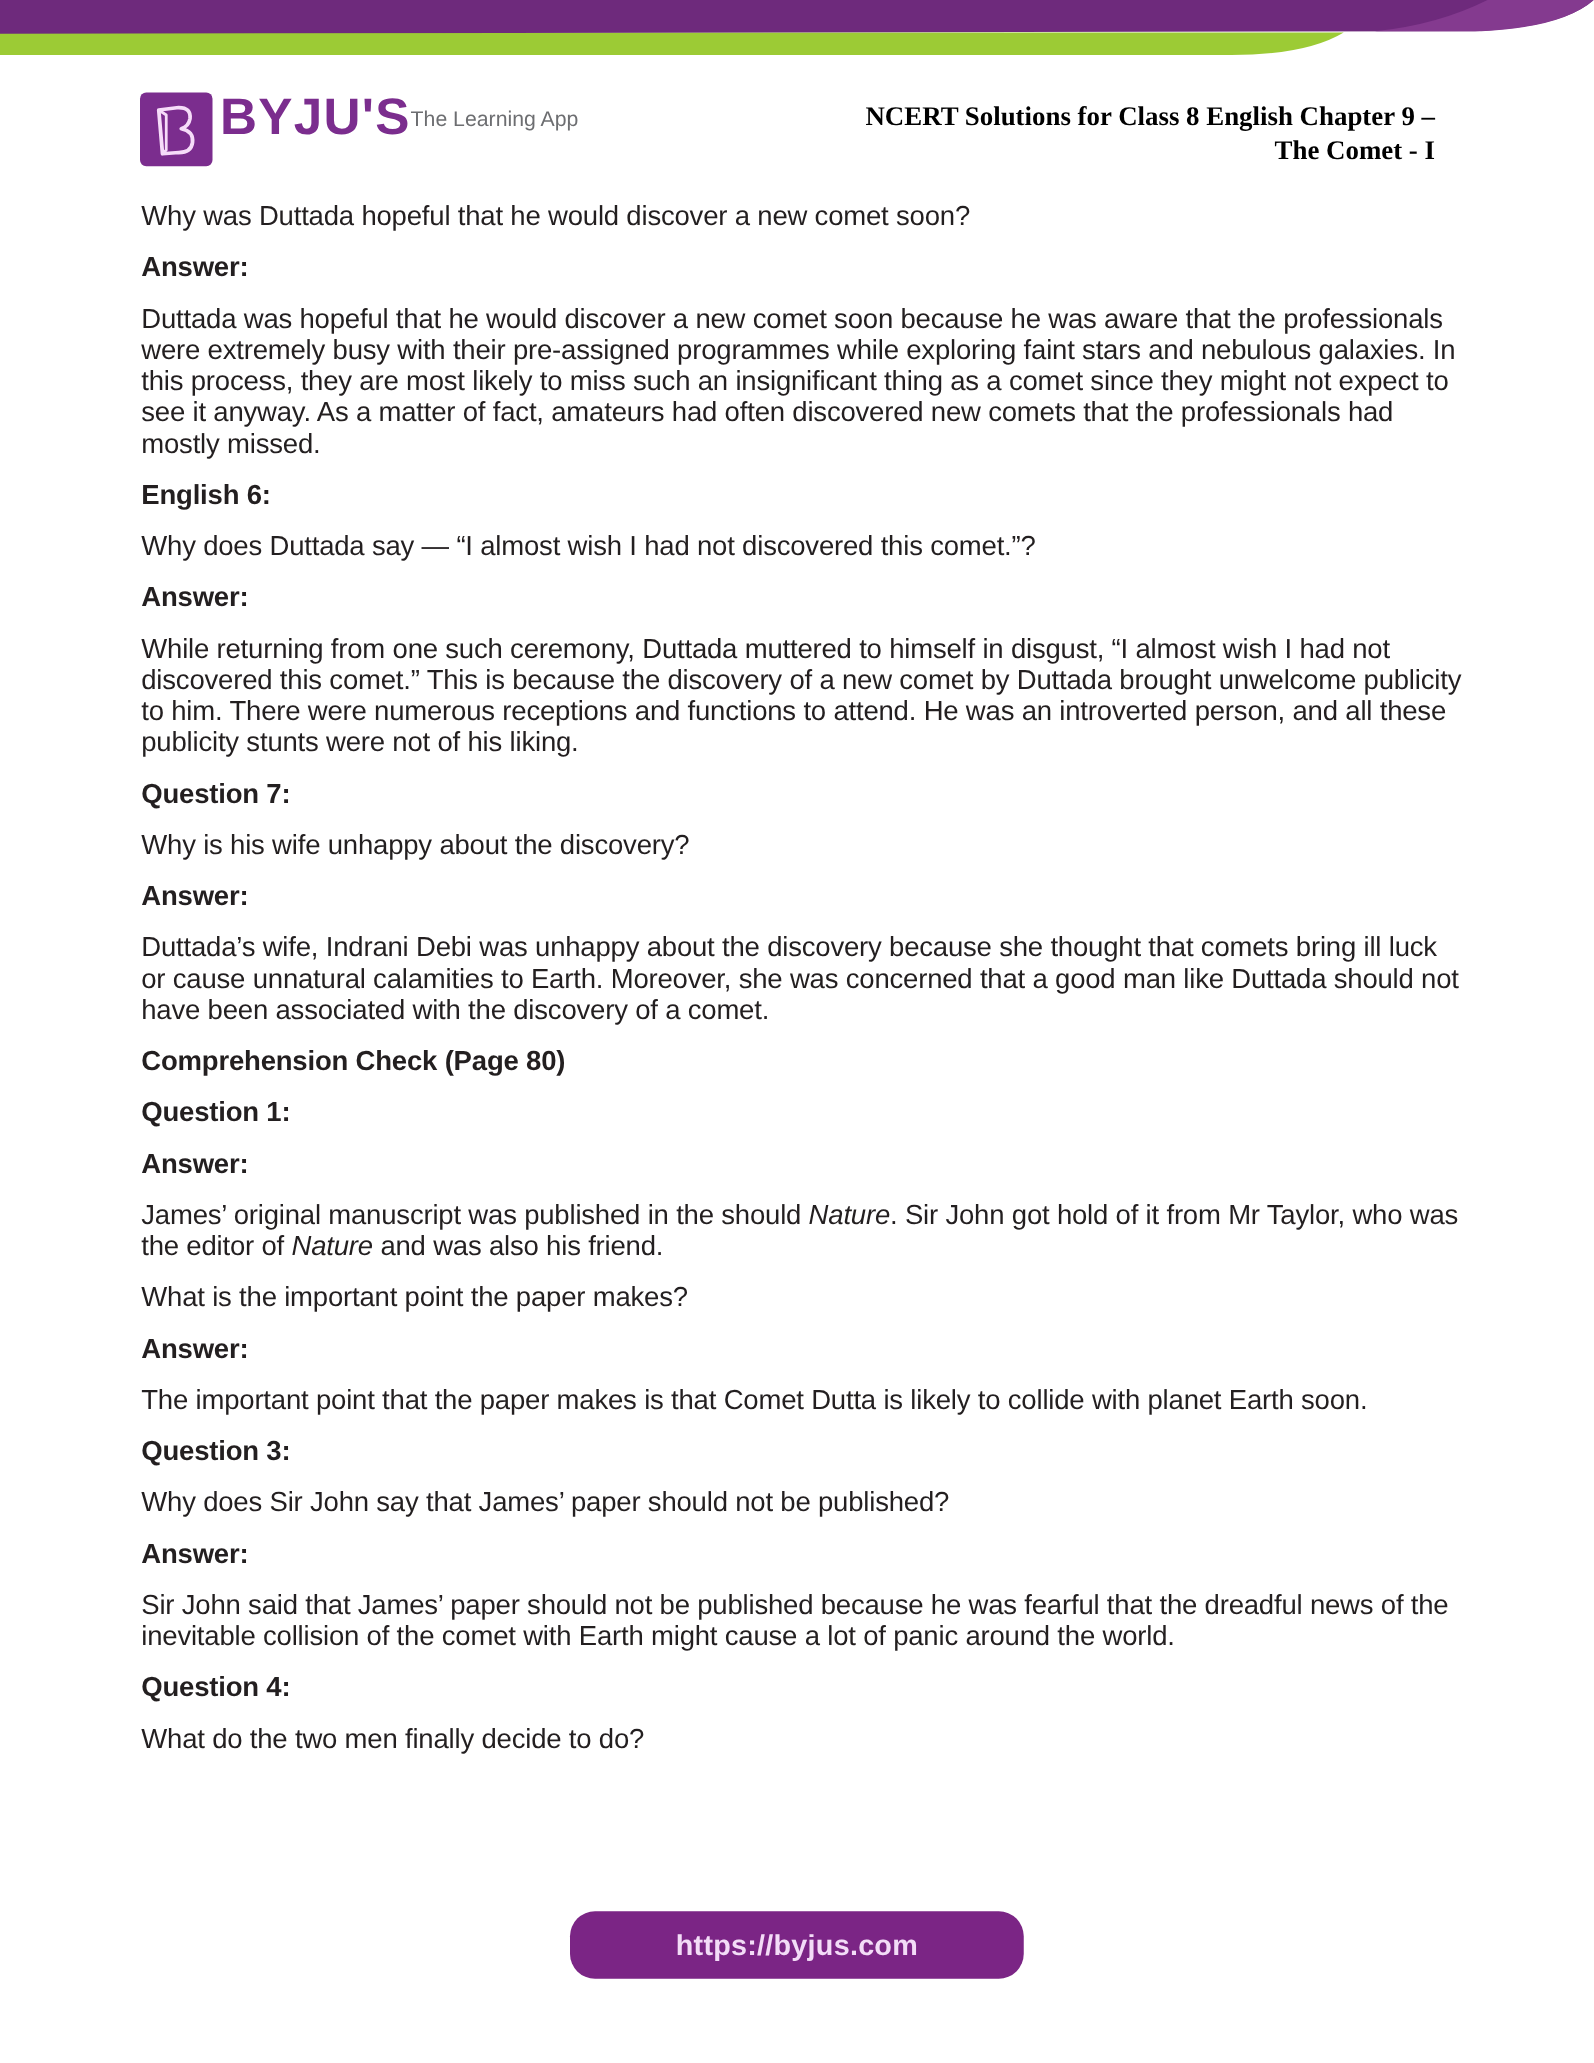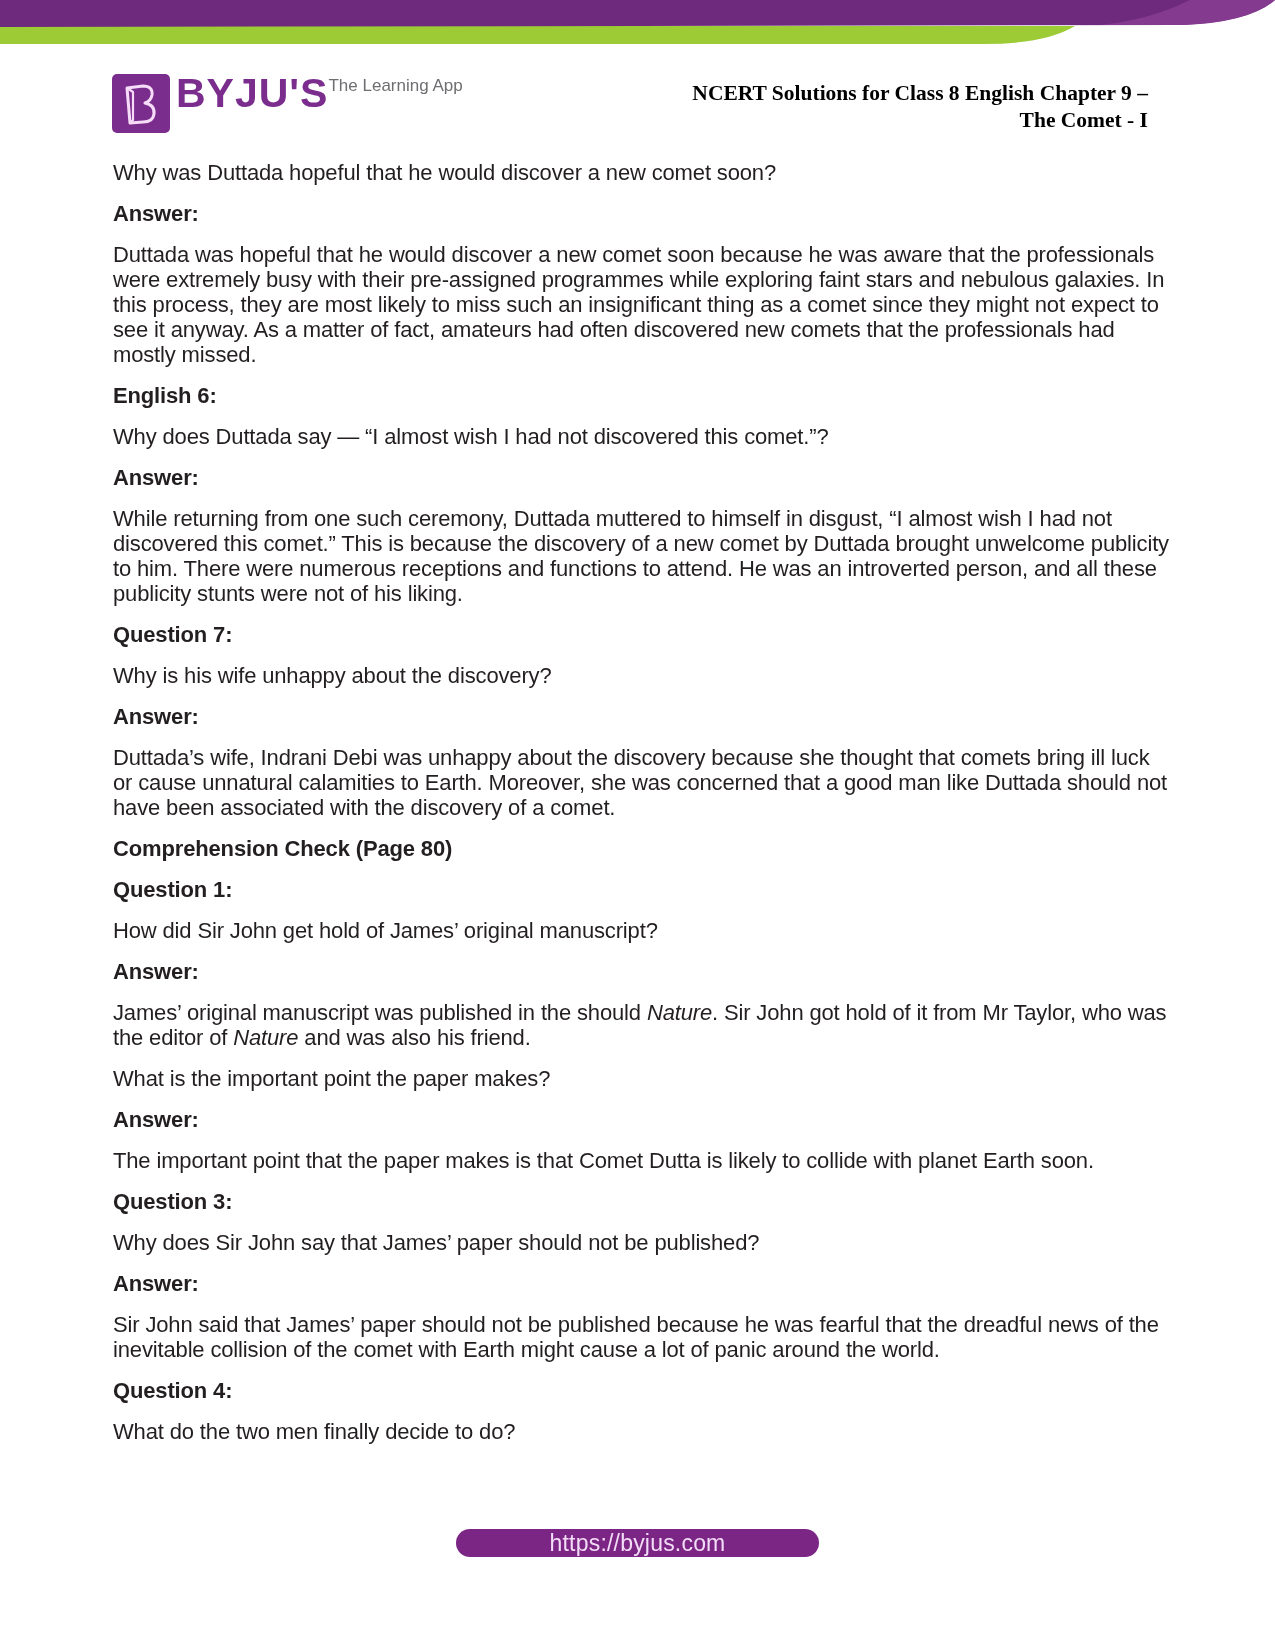--- a/index.html
+++ b/index.html
@@ -51,21 +51,21 @@
       font-size: 41px;
       line-height: 38px;
       color: #7b2d8e;
       letter-spacing: 1px;
     }
     .logo-tagline {
       font-family: "Liberation Sans", sans-serif;
       font-size: 17px;
       line-height: 20px;
       color: #6d6e71;
-      margin-top: 2px;
+      margin-top: 12px;
     }
     .doc-title {
       position: absolute;
       right: 127px;
       top: 80px;
       text-align: right;
       font-family: "Liberation Serif", serif;
       font-weight: bold;
       font-size: 21.5px;
       line-height: 27px;
@@ -92,27 +92,28 @@
       font-weight: bold;
     }
     .para i { font-style: italic; }
 
     
     .footer-pill {
       position: absolute;
       left: 456px;
       top: 1529px;
       width: 363px;
-      height: 28px;
+      height: 54px;
       background: #7b2585;
       border-radius: 20px;
       display: flex;
       align-items: center;
       justify-content: center;
       text-decoration: none;
+      font-weight: bold;
     }
     .footer-pill span {
       color: #f3dcf7;
       font-family: "Liberation Sans", sans-serif;
       font-size: 23px;
       letter-spacing: 0.2px;
     }
   </style>
 </head>
 <body>
@@ -154,21 +155,20 @@
   <p class="para">While returning from one such ceremony, Duttada muttered to himself in disgust, “I almost wish I had not discovered this comet.” This is because the discovery of a new comet by Duttada brought unwelcome publicity to him. There were numerous receptions and functions to attend. He was an introverted person, and all these publicity stunts were not of his liking.</p>
 
   <p class="para heading">Question 7:</p>
   <p class="para">Why is his wife unhappy about the discovery?</p>
   <p class="para heading">Answer:</p>
   <p class="para">Duttada’s wife, Indrani Debi was unhappy about the discovery because she thought that comets bring ill luck or cause unnatural calamities to Earth. Moreover, she was concerned that a good man like Duttada should not have been associated with the discovery of a comet.</p>
 
   <p class="para heading">Comprehension Check (Page 80)</p>
 
   <p class="para heading">Question 1:</p>
-  <p class="para">How did Sir John get hold of James’ original manuscript?</p>
   <p class="para heading">Answer:</p>
   <p class="para"><span>James’ original manuscript was published in the should </span><i>Nature</i><span>. Sir John got hold of it from Mr Taylor, who was the editor of </span><i>Nature</i><span> and was also his friend.</span></p>
 
   <p class="para">What is the important point the paper makes?</p>
   <p class="para heading">Answer:</p>
   <p class="para">The important point that the paper makes is that Comet Dutta is likely to collide with planet Earth soon.</p>
 
   <p class="para heading">Question 3:</p>
   <p class="para">Why does Sir John say that James’ paper should not be published?</p>
   <p class="para heading">Answer:</p>

